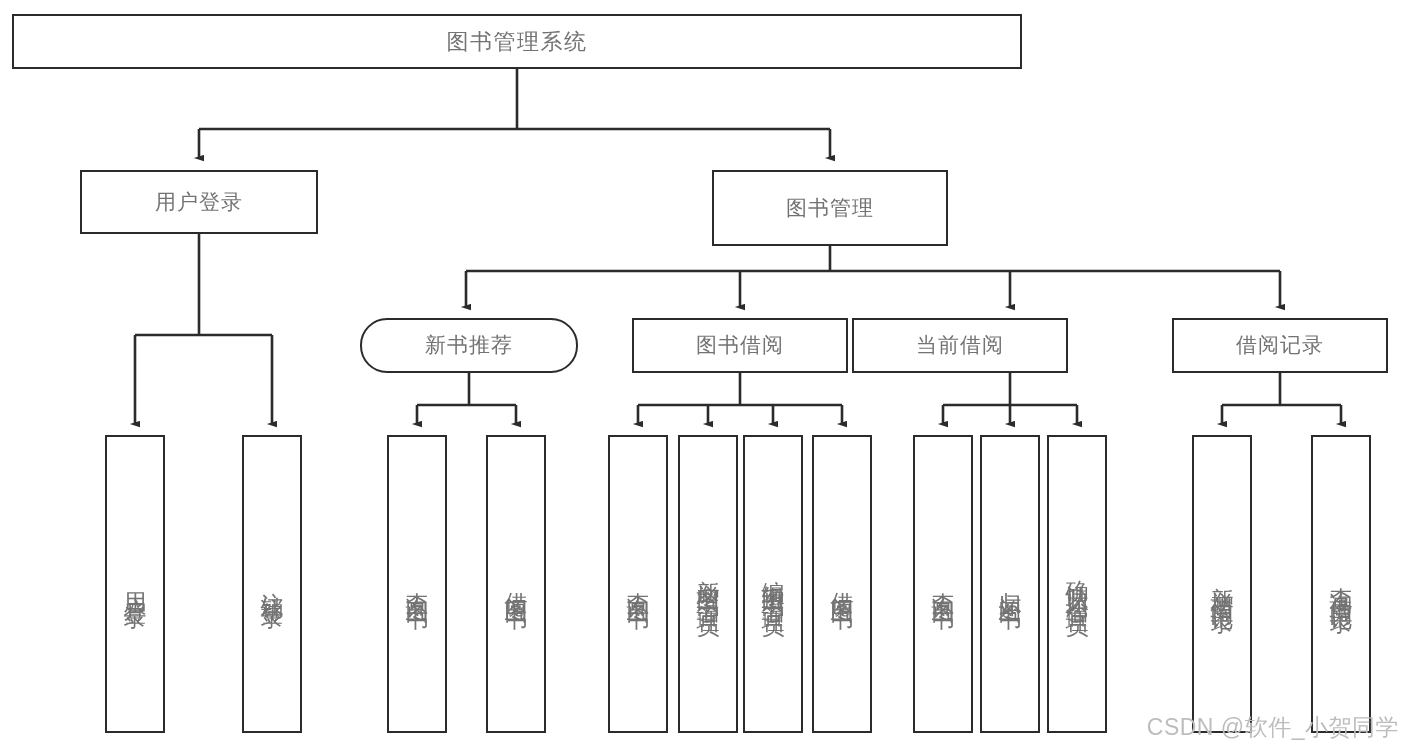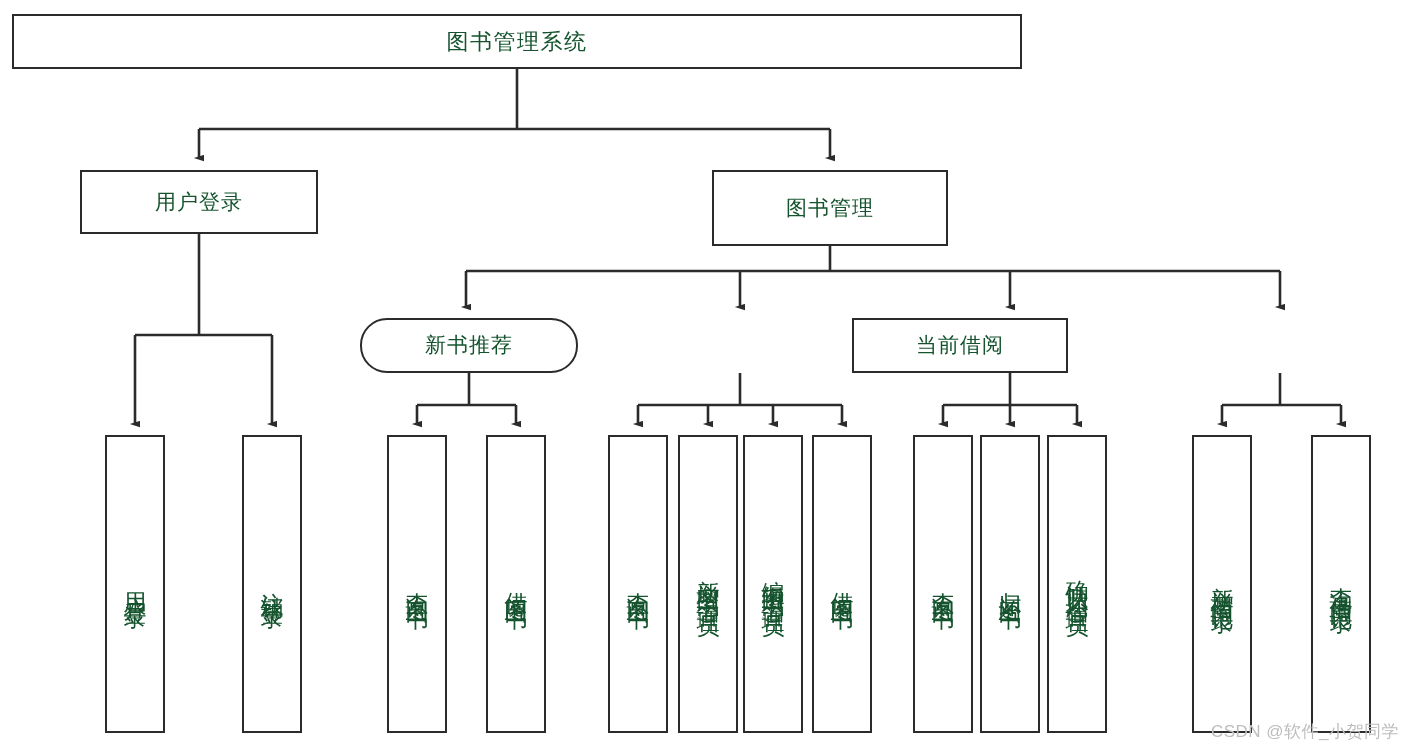--- a/index.html
+++ b/index.html
@@ -33,21 +33,21 @@
     display: flex;
     align-items: center;
     justify-content: center;
     color: #222222;
     z-index: 3;
   }
   .node-label {
     display: block;
     text-align: center;
     line-height: 1.18;
-    color: #14532d;
+    color: #737373;
     white-space: nowrap;
   }
   
   .node.horiz .node-label {
     font-size: 21px;
     letter-spacing: 1px;
   }
   .node.root .node-label {
     font-size: 22px;
     letter-spacing: 1.5px;
@@ -63,21 +63,21 @@
     text-orientation: upright;
     font-size: 23px;
     letter-spacing: 5px;
     line-height: 1;
     white-space: nowrap;
   }
   .watermark {
     position: absolute;
     right: 6px;
     bottom: 4px;
-    font-size: 17px;
+    font-size: 23px;
     color: #bdbdbd;
     letter-spacing: 0.5px;
     z-index: 6;
     user-select: none;
     white-space: nowrap;
   }
 </style>
 </head>
 <body>
 
@@ -143,23 +143,29 @@
   <div class="node horiz" style="left:80px; top:170px; width:238px; height:64px;">
     <span class="node-label">用户登录</span>
   </div>
   <div class="node horiz" style="left:712px; top:170px; width:236px; height:76px;">
     <span class="node-label">图书管理</span>
   </div>
 
   <div class="node horiz" style="left:360px; top:318px; width:218px; height:55px;border-radius:27px;">
     <span class="node-label">新书推荐</span>
   </div>
+  <div class="node horiz" style="left:632px; top:318px; width:216px; height:55px;">
+    <span class="node-label">图书借阅</span>
+  </div>
   <div class="node horiz" style="left:852px; top:318px; width:216px; height:55px;">
     <span class="node-label">当前借阅</span>
   </div>
+  <div class="node horiz" style="left:1172px; top:318px; width:216px; height:55px;">
+    <span class="node-label">借阅记录</span>
+  </div>
 
   <div class="node vert" style="left:105px; top:435px; width:60px; height:298px;">
     <span class="node-label">用户登录</span>
   </div>
   <div class="node vert" style="left:242px; top:435px; width:60px; height:298px;">
     <span class="node-label">注销登录</span>
   </div>
 
   <div class="node vert" style="left:387px; top:435px; width:60px; height:298px;">
     <span class="node-label">查询图书</span>

